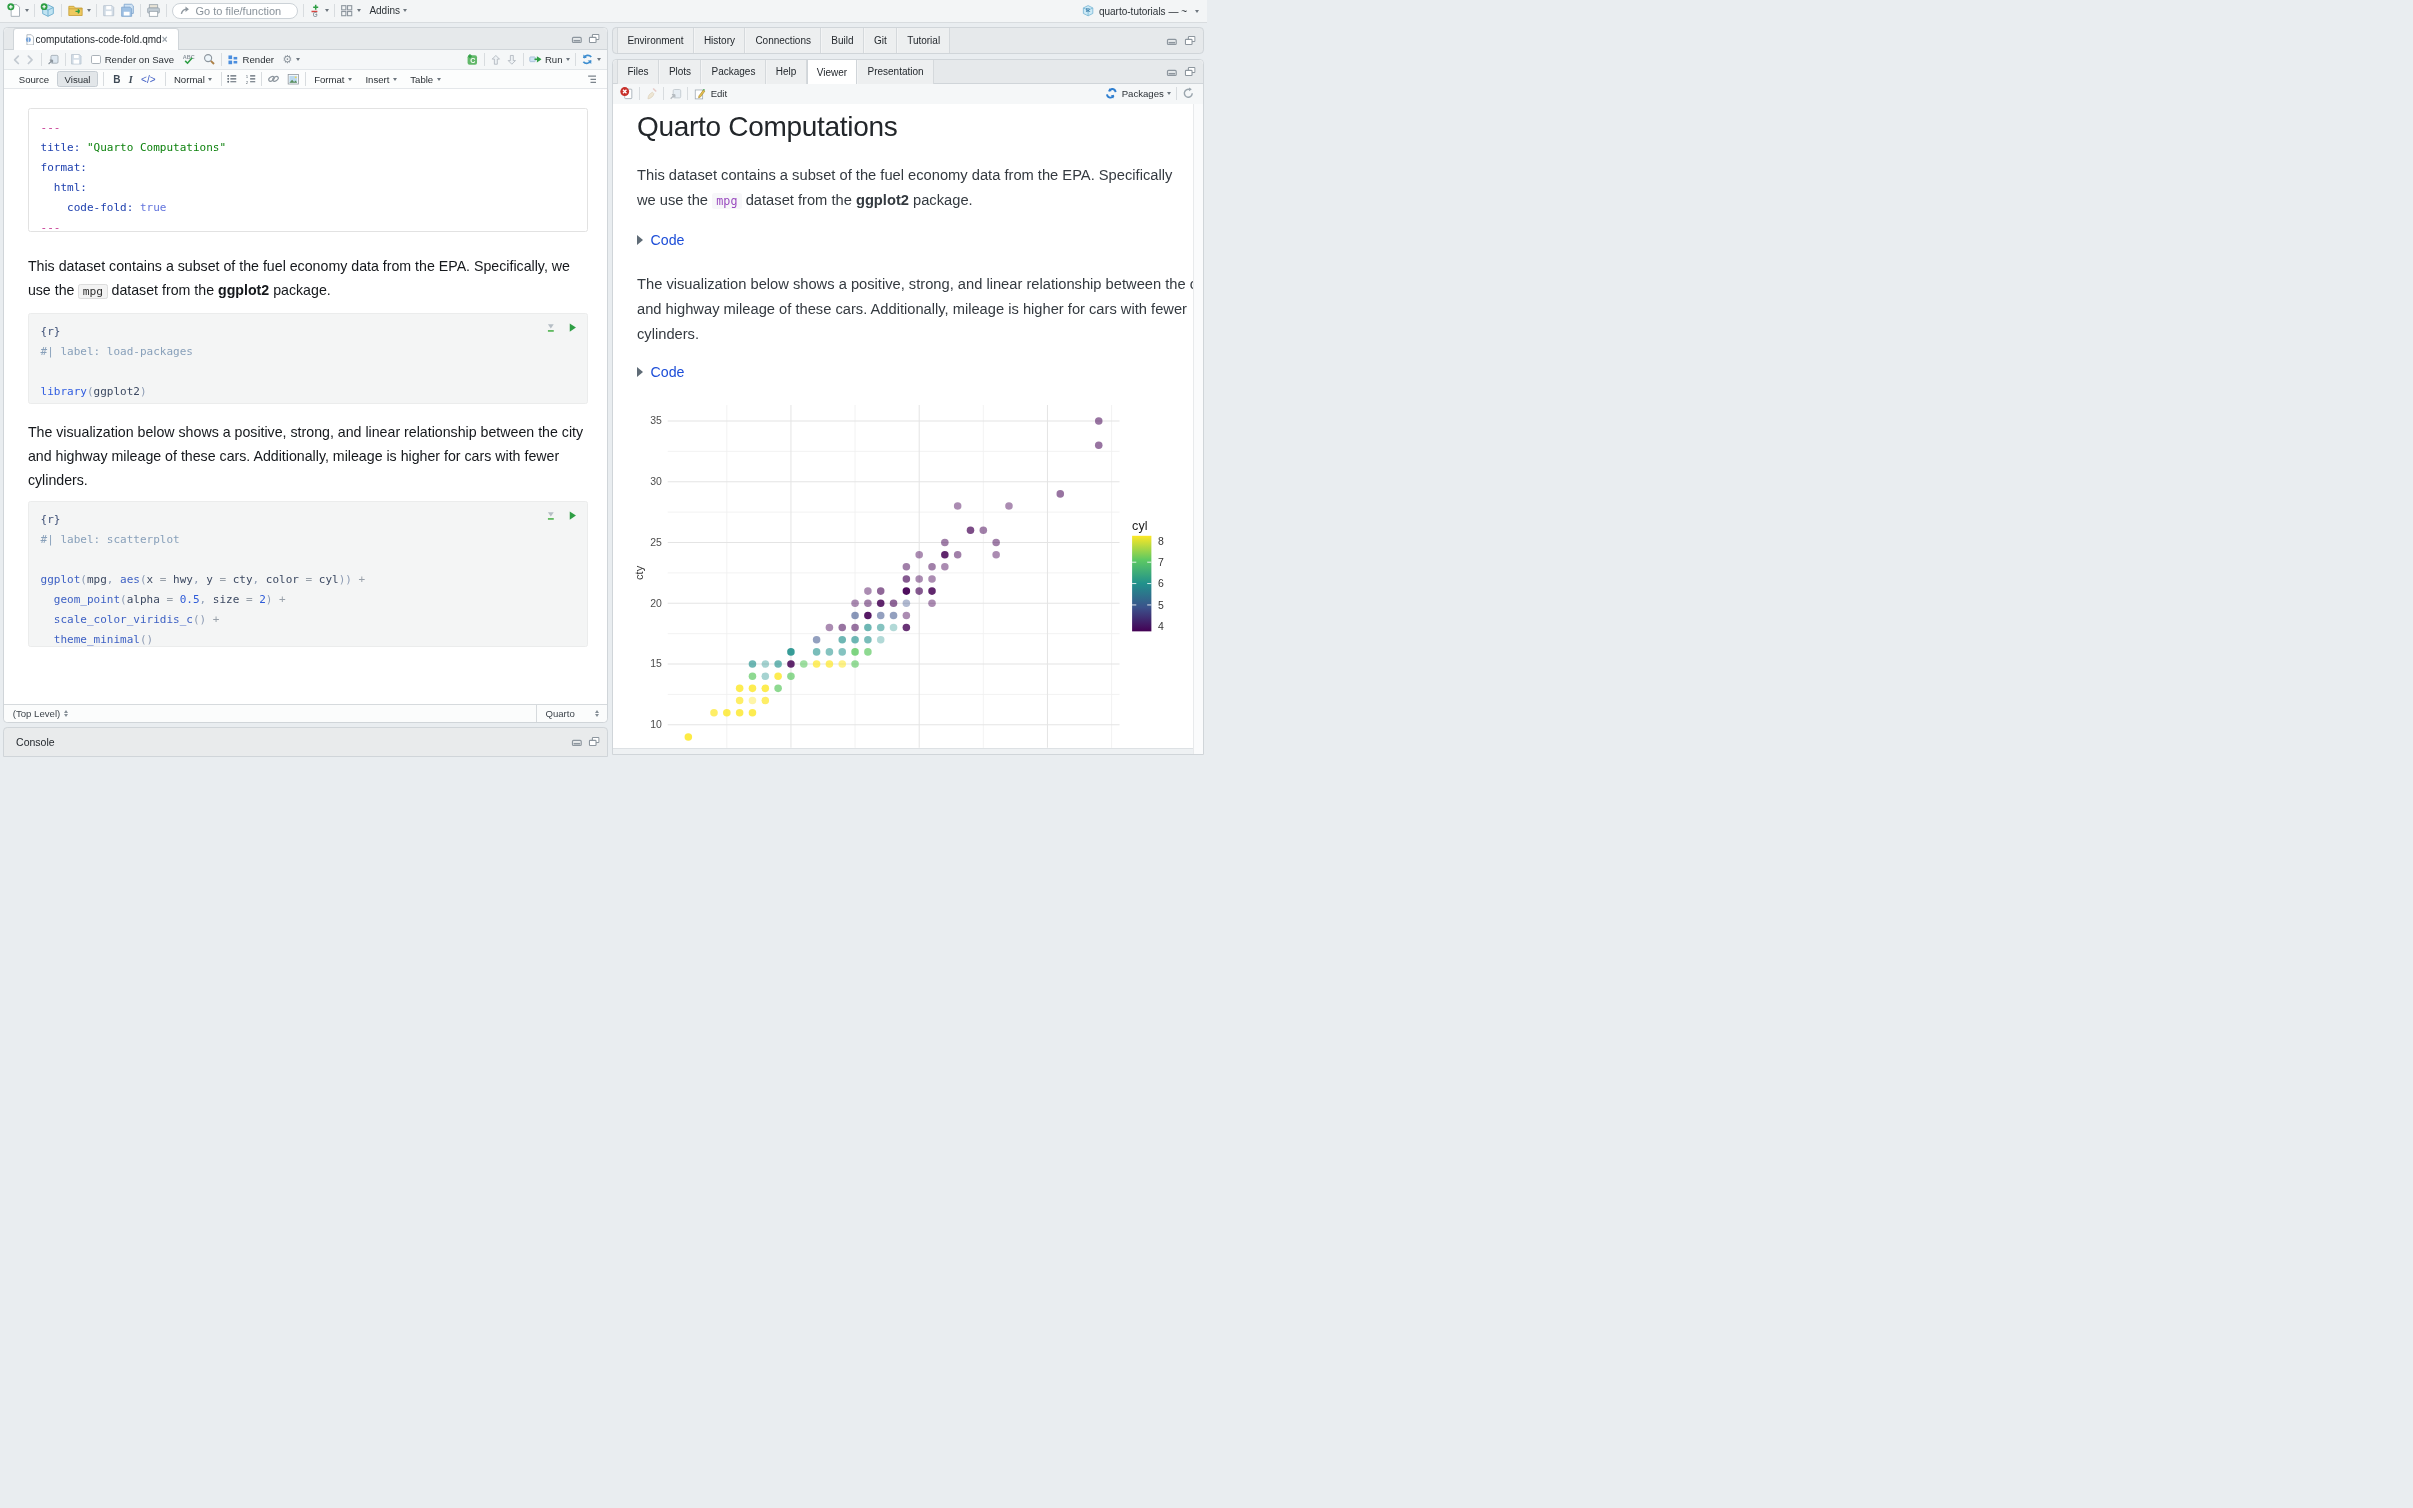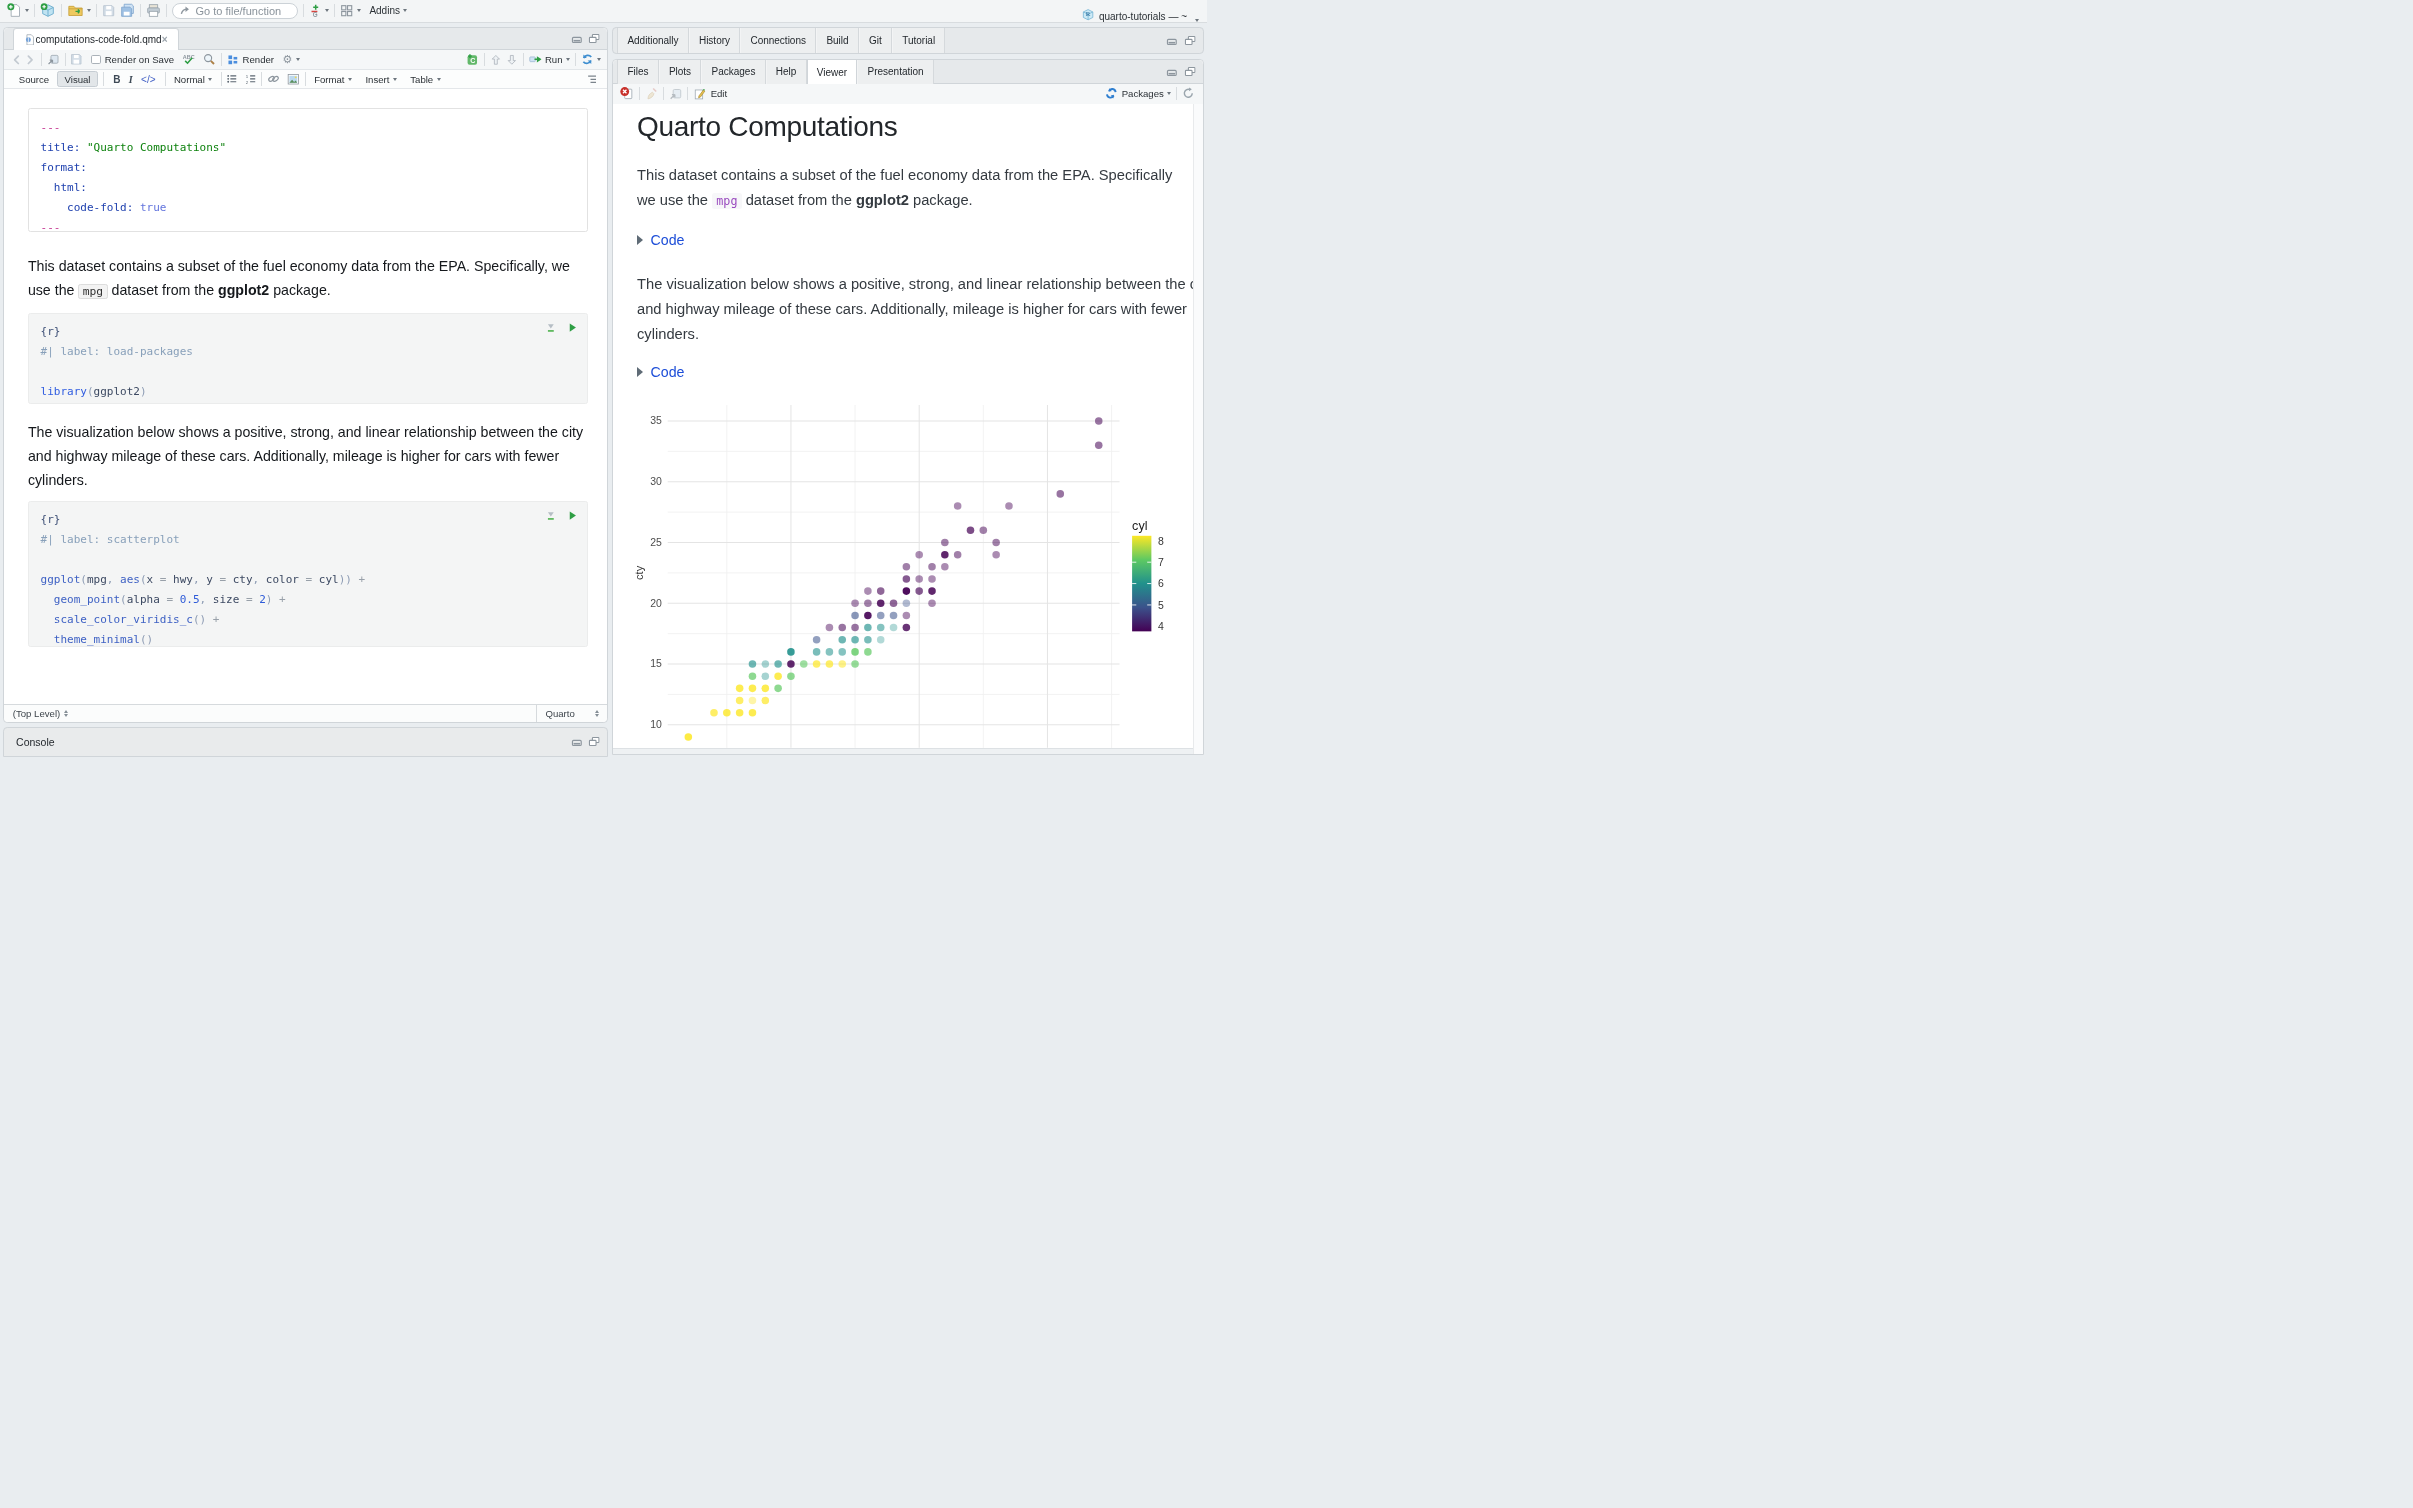--- a/index.html
+++ b/index.html
@@ -15,21 +15,21 @@
   .sorticon i { width:0; height:0; border-left:2.9px solid transparent; border-right:2.9px solid transparent; display:block; }
   .sorticon .u { border-bottom:3.4px solid #858e96; }
   .sorticon .d { border-top:3.4px solid #858e96; }
 
   
   #main-toolbar { left:0; top:0; width:1207px; height:22.6px; background:#f3f5f6;
     border-bottom:0.8px solid #d8dcdf; padding:0 6.7px; }
   #goto-box { width:126px; height:16px; background:#fff; border:0.8px solid #ccd2d7; border-radius:8.4px;
     padding:0 6.7px; color:#8a939b; font-size:11px; gap:5px; }
   .tb-label { font-size:10px; color:#2b3136; }
-  #project-btn { position:absolute; right:8.4px; top:0; height:22px; gap:4.2px;align-items:flex-end; }
+  #project-btn { position:absolute; right:8.4px; top:0; height:22px; gap:4.2px; }
 
   
   .pane { position:absolute; background:#fff; border:0.8px solid #d0d5d9; border-radius:4.2px; }
   .strip { background:#e6e9eb; border-bottom:0.8px solid #d0d5d9; border-radius:4.2px 4.2px 0 0; }
 
   
   #editor-pane { left:3.4px; top:27px; width:605px; height:696px; }
   #editor-tabstrip { position:absolute; left:0; top:0; right:0; height:22px; }
   #editor-tab { position:absolute; left:8.4px; top:0; height:22px; background:#fff;
     border:0.8px solid #d0d5d9; border-bottom:none; border-radius:3.4px 3.4px 0 0; padding:0 10px; }
@@ -570,21 +570,21 @@
         <use href="#i-winmin"></use>
       </svg>
     <svg class="ic" width="11.7" height="11.7" viewBox="0 0 14 14">
         <use href="#i-winmax"></use>
       </svg>
   </div>
 </div>
 
 <div id="env-pane" class="abs">
   <div class="tabrow" id="env-tabs">
-      <div class="rtab">Additionally</div>
+      <div class="rtab">Environment</div>
       <div class="rtab">History</div>
       <div class="rtab">Connections</div>
       <div class="rtab">Build</div>
       <div class="rtab">Git</div>
       <div class="rtab">Tutorial</div>
     </div>
   <div class="winbtns" style="top:6.7px">
     <svg class="ic" width="11.7" height="11.7" viewBox="0 0 14 14">
         <use href="#i-winmin"></use>
       </svg>

